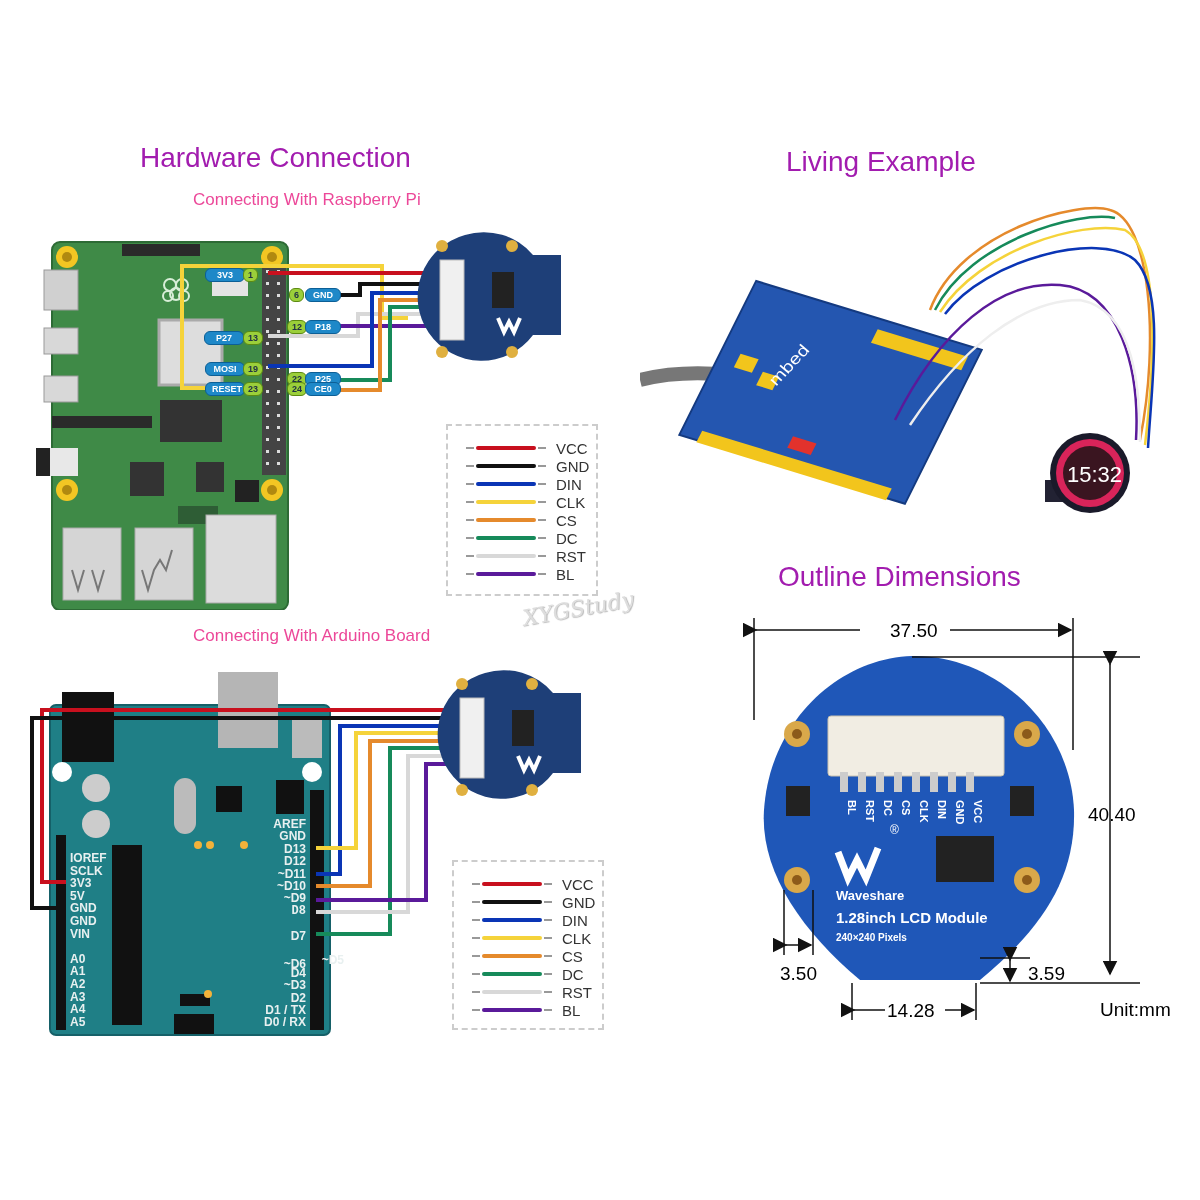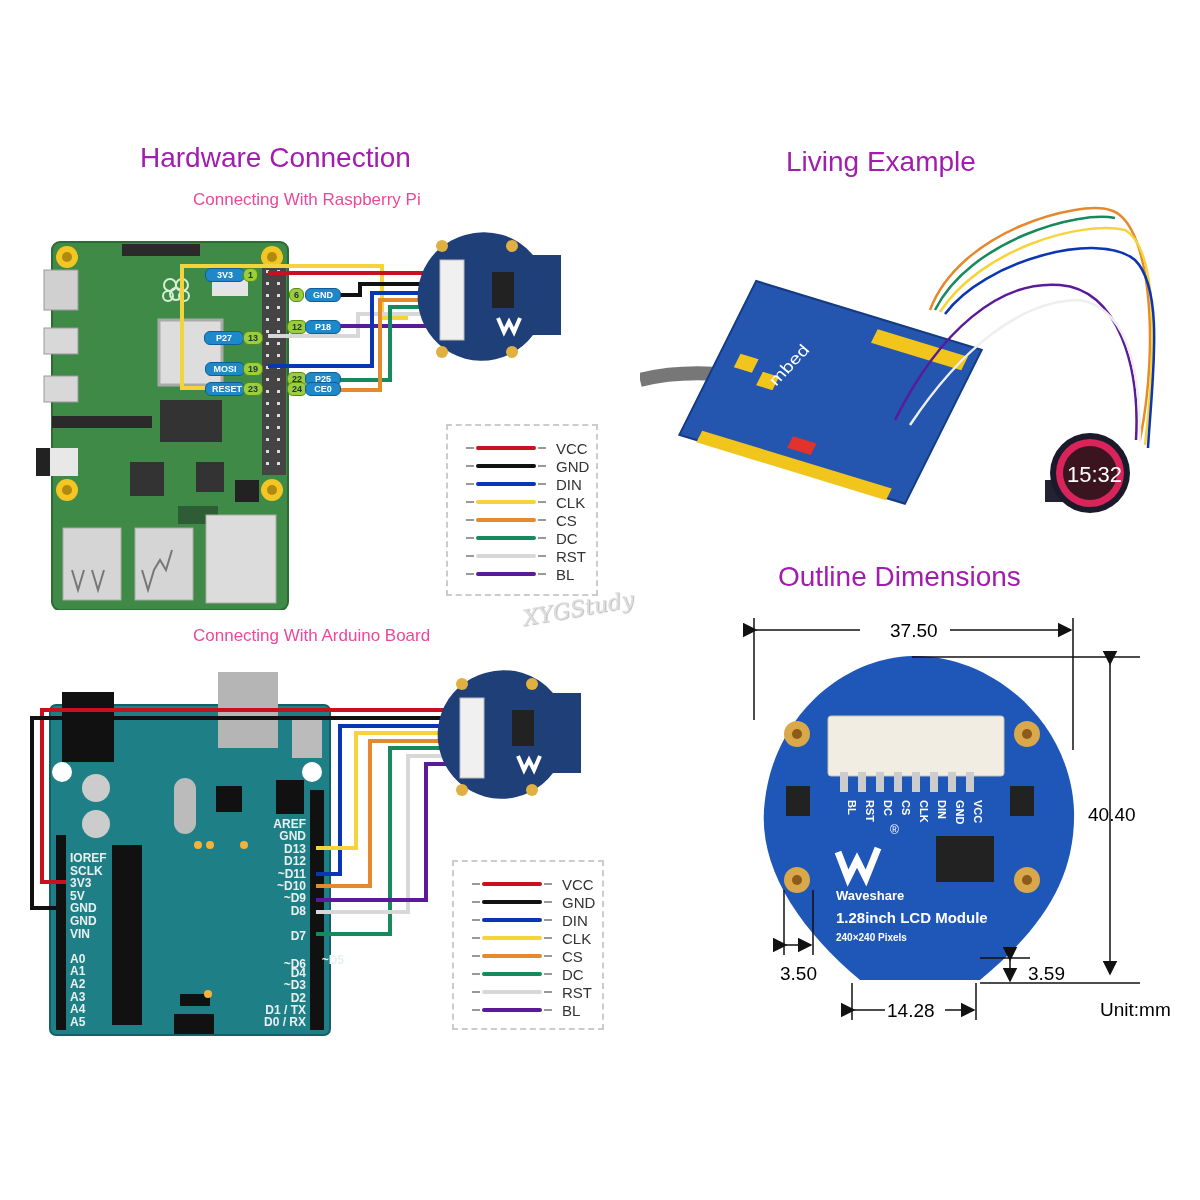--- a/index.html
+++ b/index.html
@@ -260,21 +260,21 @@
     <div class="ard-label" style="left: 70px; top: 1014.8px;">A5</div>
   </div>
 <div id="ard-right">
     <div class="ard-label" style="right: 894px; top: 817px;">AREF</div>
     <div class="ard-label" style="right: 894px; top: 829.4px;">GND</div>
     <div class="ard-label" style="right: 894px; top: 841.8px;">D13</div>
     <div class="ard-label" style="right: 894px; top: 854.2px;">D12</div>
     <div class="ard-label" style="right: 894px; top: 866.6px;">~D11</div>
     <div class="ard-label" style="right: 894px; top: 879px;">~D10</div>
     <div class="ard-label" style="right: 894px; top: 891.4px;">~D9</div>
-    <div class="ard-label" style="right: 894px; top: 903.8px;">D8</div>
+    <div class="ard-label" style="right: 894px; top: 903.8px; font-family: Liberation Mono, monospace;">D8</div>
     <div class="ard-label" style="right: 894px; top: 928.6px;">D7</div>
     <div class="ard-label" style="right: 894px; top: 941px; margin-top: 16px;">~D6</div>
     <div class="ard-label" style="right: 856px; top: 953.4px; text-align: center;">~D5</div>
     <div class="ard-label" style="right: 894px; top: 965.8px;">D4</div>
     <div class="ard-label" style="right: 894px; top: 978.2px;">~D3</div>
     <div class="ard-label" style="right: 894px; top: 990.6px;">D2</div>
     <div class="ard-label" style="right: 894px; top: 1003px;">D1 / TX</div>
     <div class="ard-label" style="right: 894px; top: 1015.4px;">D0 / RX</div>
   </div>
 

